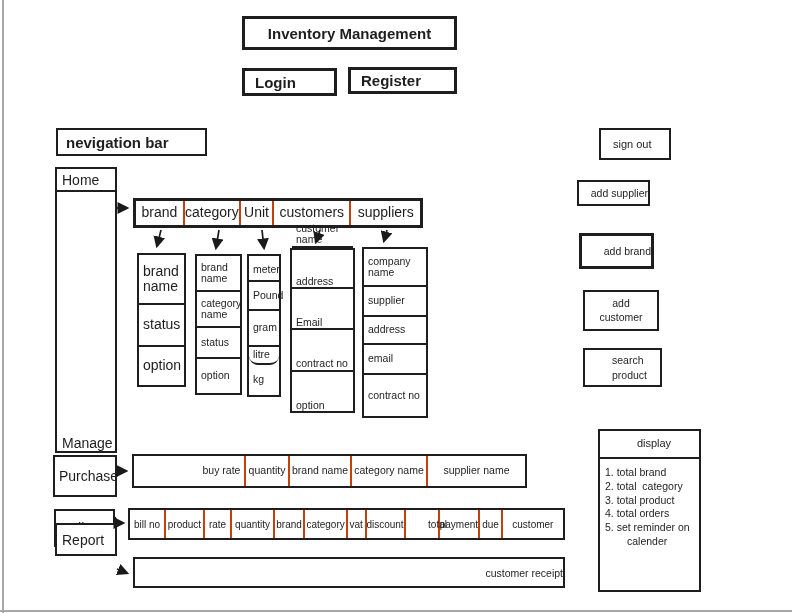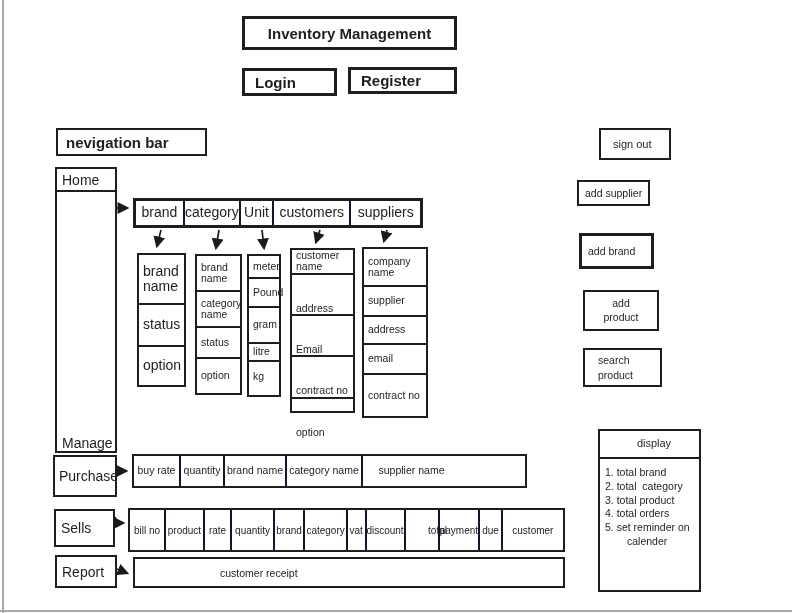--- a/index.html
+++ b/index.html
@@ -9,26 +9,26 @@
     overflow:hidden;
   }
   .box{
     position:absolute;border:2px solid #1e1e1e;background:#fff;
     box-sizing:border-box;display:flex;align-items:center;
   }
   .b3{border-width:3px;}
   .fs15{font-size:15px;font-weight:bold;}
   .fs14{font-size:14px;}
   .fs11{font-size:11px;}
-  .fs10{font-size:10.5px;}
+  .fs10{font-size:10.5px;justify-content:flex-end;}
   .center{justify-content:center;}
   .top{align-items:flex-start;}
   .hrow{padding:0;align-items:stretch;}
   .hcell{
-    border-right:2px solid #0f172a;display:flex;align-items:center;justify-content:center;
+    border-right:2px solid #c2410c;display:flex;align-items:center;justify-content:center;
     box-sizing:border-box;white-space:nowrap;line-height:1.1;
   }
   .hcell:last-child{border-right:none;}
   .vcol{flex-direction:column;align-items:stretch;padding:0;}
   .vcell{
     border-bottom:2px solid #1e1e1e;display:flex;align-items:center;
     box-sizing:border-box;padding-left:4px;line-height:1.08;
   }
   .vcell:last-child{border-bottom:none;}
   .wrap{white-space:normal;}
@@ -63,21 +63,21 @@
   </div>
   <div class="box fs14 top" style="left:55px;top:190px;width:62px;height:263px;padding:7px 0 0 5px;align-items:flex-end;">
     <span>Manage</span>
   </div>
   <div class="box fs14" style="left:53px;top:455px;width:64px;height:42px;padding-left:4px;">
     <span>Purchase</span>
   </div>
   <div class="box fs14" style="left:54px;top:509px;width:61px;height:38px;padding-left:5px;">
     <span>Sells</span>
   </div>
-  <div class="box fs14" style="left:55px;top:555px;width:62px;height:33px;padding-left:5px;text-align:right;">
+  <div class="box fs14" style="left:55px;top:523px;width:62px;height:33px;padding-left:5px;text-align:right;">
     <span>Report</span>
   </div>
 
   <div class="box b3 hrow fs14" style="left:133px;top:198px;width:290px;height:30px;">
     <div class="hcell" style="width:50px;">brand</div>
     <div class="hcell" style="width:57px;">category</div>
     <div class="hcell" style="width:34px;">Unit</div>
     <div class="hcell" style="width:79px;">customers</div>
     <div class="hcell" style="width:70px;">suppliers</div>
   </div>
@@ -92,21 +92,21 @@
     <div class="vcell wrap" style="height:36px;">brand name</div>
     <div class="vcell wrap" style="height:36px;">category name</div>
     <div class="vcell" style="height:31px;">status</div>
     <div class="vcell" style="height:34px;">option</div>
   </div>
 
   <div class="box vcol fs10" style="left:247px;top:254px;width:34px;height:143px;">
     <div class="vcell" style="height:23px;">meter</div>
     <div class="vcell" style="height:29px;">Pound</div>
     <div class="vcell" style="height:36px;">gram</div>
-    <div class="vcell" style="height:18px;">litre</div>
+    <div class="vcell" style="height:18px;border-radius:9px;">litre</div>
     <div class="vcell" style="height:30px;">kg</div>
   </div>
 
   <div class="box vcol fs10" style="left:290px;top:248px;width:65px;height:165px;gap:28px;">
     <div class="vcell wrap" style="height:39px;">customer name</div>
     <div class="vcell" style="height:30px;">address</div>
     <div class="vcell" style="height:30px;">Email</div>
     <div class="vcell" style="height:30px;">contract no</div>
     <div class="vcell" style="height:32px;">option</div>
   </div>
@@ -122,21 +122,21 @@
   <div class="box fs11" style="left:575px;top:128px;width:72px;height:32px;padding-left:12px;margin-left:24px;">
     <span>sign out</span>
   </div>
   <div class="box fs10" style="left:577px;top:180px;width:73px;height:26px;padding-left:6px;">
     <span>add supplier</span>
   </div>
   <div class="box b3 fs10" style="left:579px;top:233px;width:75px;height:36px;padding-left:6px;">
     <span>add brand</span>
   </div>
   <div class="box fs10 center" style="left:583px;top:290px;width:76px;height:41px;">
-    <span class="wrap" style="width:48px;text-align:center;line-height:1.3;">add product</span>
+    <span class="wrap" style="width:48px;text-align:center;line-height:1.3;">add customer</span>
   </div>
   <div class="box fs10" style="left:583px;top:348px;width:79px;height:39px;padding-left:13px;">
     <span class="wrap" style="width:48px;line-height:1.35;">search product</span>
   </div>
 
   <div class="box vcol" style="left:598px;top:429px;width:103px;height:163px;">
     <div class="vcell center fs11" style="height:28px;justify-content:center;padding-left:9px;">display</div>
     <div style="padding-top:7px;">
       <div class="disp-item">1. total brand</div>
       <div class="disp-item">2. total  category</div>
@@ -148,21 +148,21 @@
   </div>
 
   <div class="box hrow fs10" style="left:132px;top:454px;width:395px;height:34px;">
     <div class="hcell" style="width:47px;">buy rate</div>
     <div class="hcell" style="width:44px;">quantity</div>
     <div class="hcell" style="width:62px;">brand name</div>
     <div class="hcell" style="width:76px;">category name</div>
     <div class="hcell" style="width:97px;">supplier name</div>
   </div>
 
-  <div class="box hrow" style="left:128px;top:508px;width:437px;height:44px;font-size:10px;">
+  <div class="box hrow" style="left:128px;top:508px;width:437px;height:32px;font-size:10px;">
     <div class="hcell" style="width:37px;">bill no</div>
     <div class="hcell" style="width:40px;">product</div>
     <div class="hcell" style="width:28px;">rate</div>
     <div class="hcell" style="width:44px;">quantity</div>
     <div class="hcell" style="width:31px;">brand</div>
     <div class="hcell" style="width:44px;">category</div>
     <div class="hcell" style="width:19px;">vat</div>
     <div class="hcell" style="width:39px;">discount</div>
     <div class="hcell" style="width:28px;padding-left:32px;">total</div>
     <div class="hcell" style="width:42px;">payment</div>

